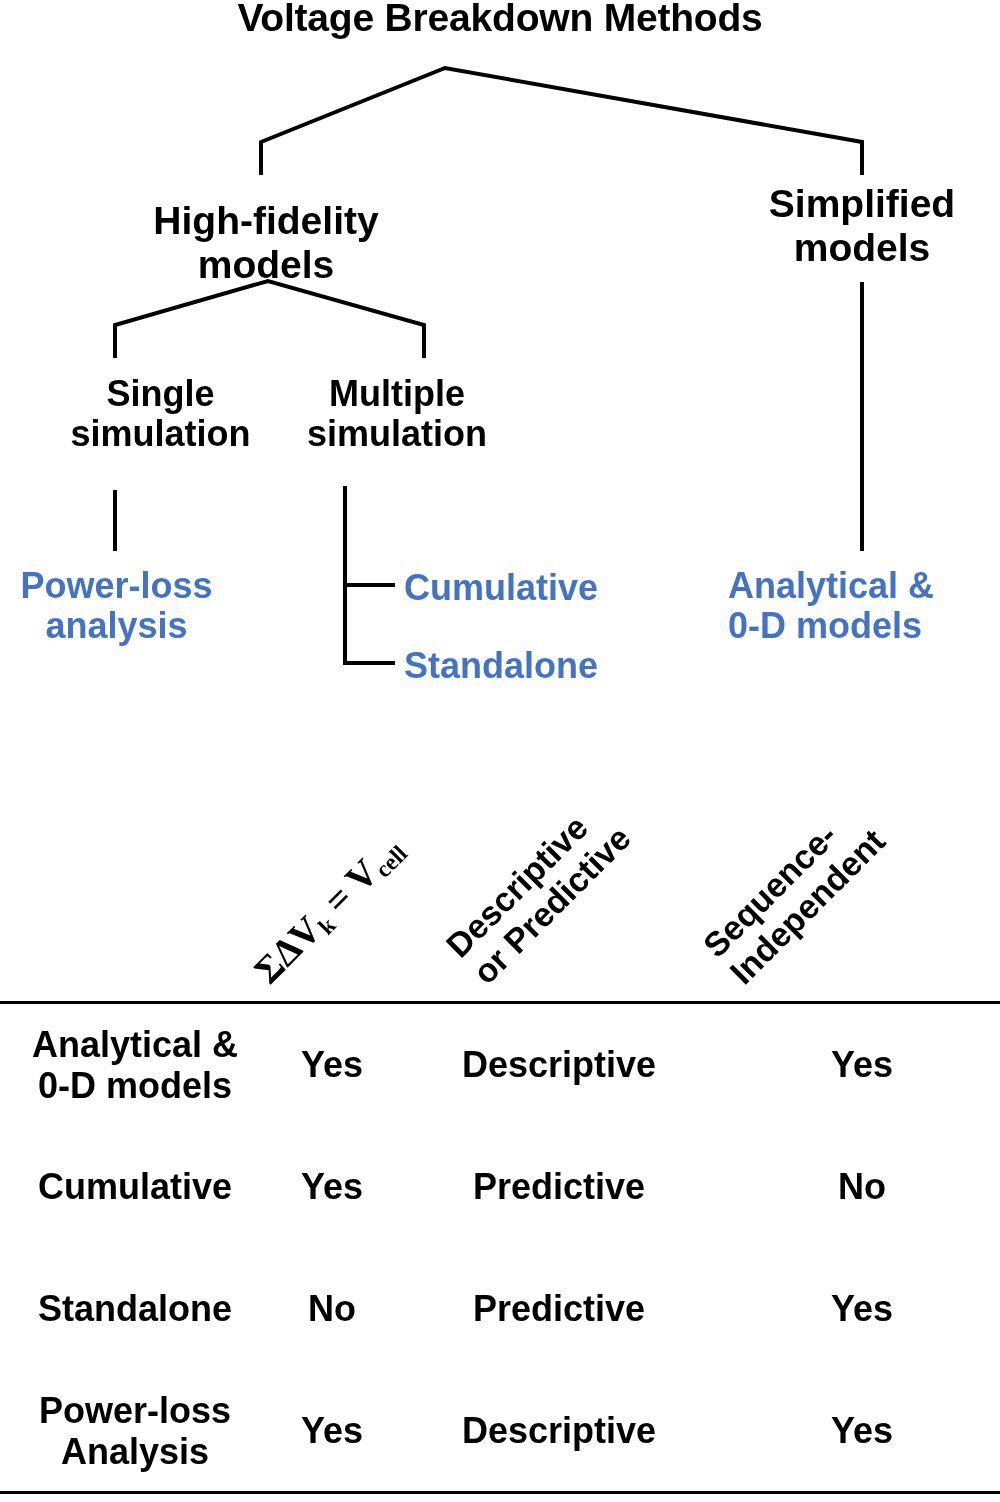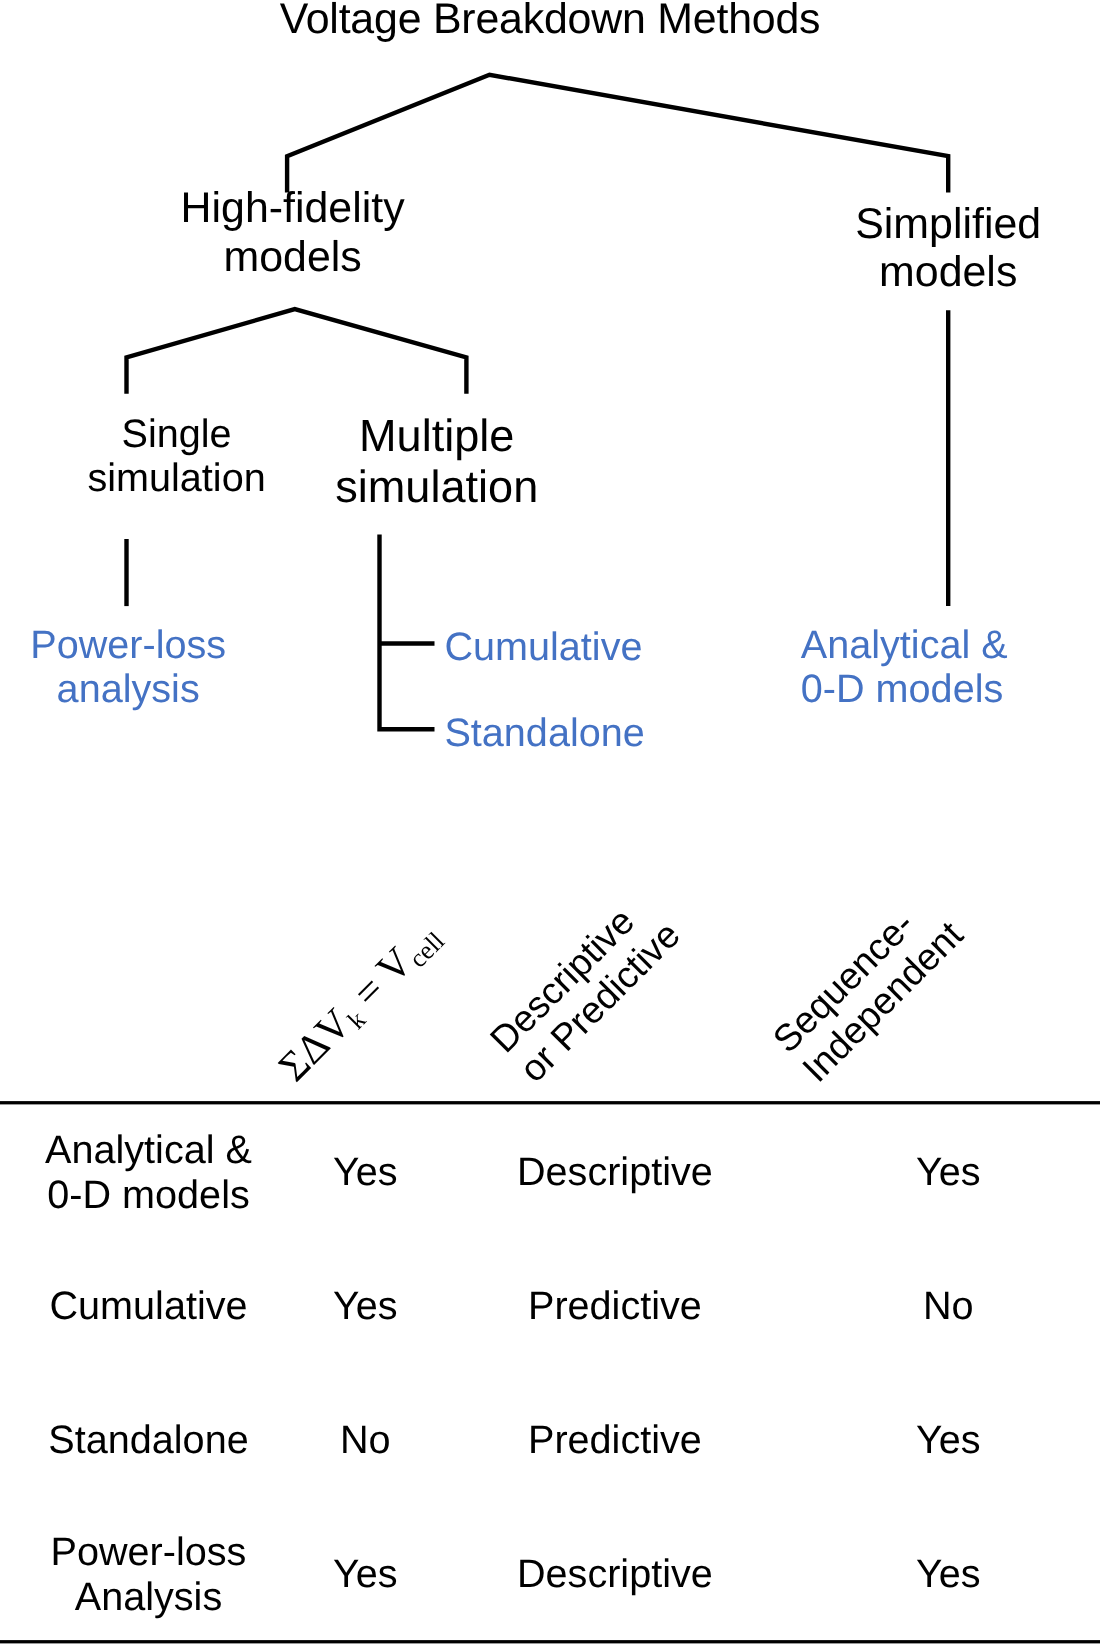--- a/index.html
+++ b/index.html
@@ -10,20 +10,21 @@
   body {
     font-family: "Liberation Sans", "DejaVu Sans", sans-serif;
     color: #000000;
   }
   #page {
     position: relative;
     width: 1000px;
     height: 1502px;
     overflow: hidden;
     background: #ffffff;
+    font-weight: bold;
   }
 
   
   #tree-svg {
     position: absolute;
     left: 0;
     top: 0;
     width: 1000px;
     height: 720px;
     pointer-events: none;
@@ -40,42 +41,42 @@
 
   #diagram-title {
     left: 0;
     top: -4px;
     width: 1000px;
     font-size: 39px;
     letter-spacing: -0.2px;
   }
   #node-high-fidelity {
     left: 111px;
-    top: 168px;
+    top: 199px;
     width: 310px;
     font-size: 39px;
   }
   #node-simplified {
     left: 712px;
     top: 182px;
     width: 300px;
     font-size: 39px;
   }
   #node-single-sim {
     left: 0px;
     top: 374px;
     width: 233px;
     font-size: 36px;
     padding-left: 44px;
   }
   #node-multiple-sim {
     left: 262px;
     top: 374px;
     width: 270px;
-    font-size: 41px;
+    font-size: 36px;
   }
   #node-power-loss {
     left: 0px;
     top: 566px;
     width: 233px;
     font-size: 36px;
   }
   #node-cumulative {
     left: 404px;
     top: 568px;

